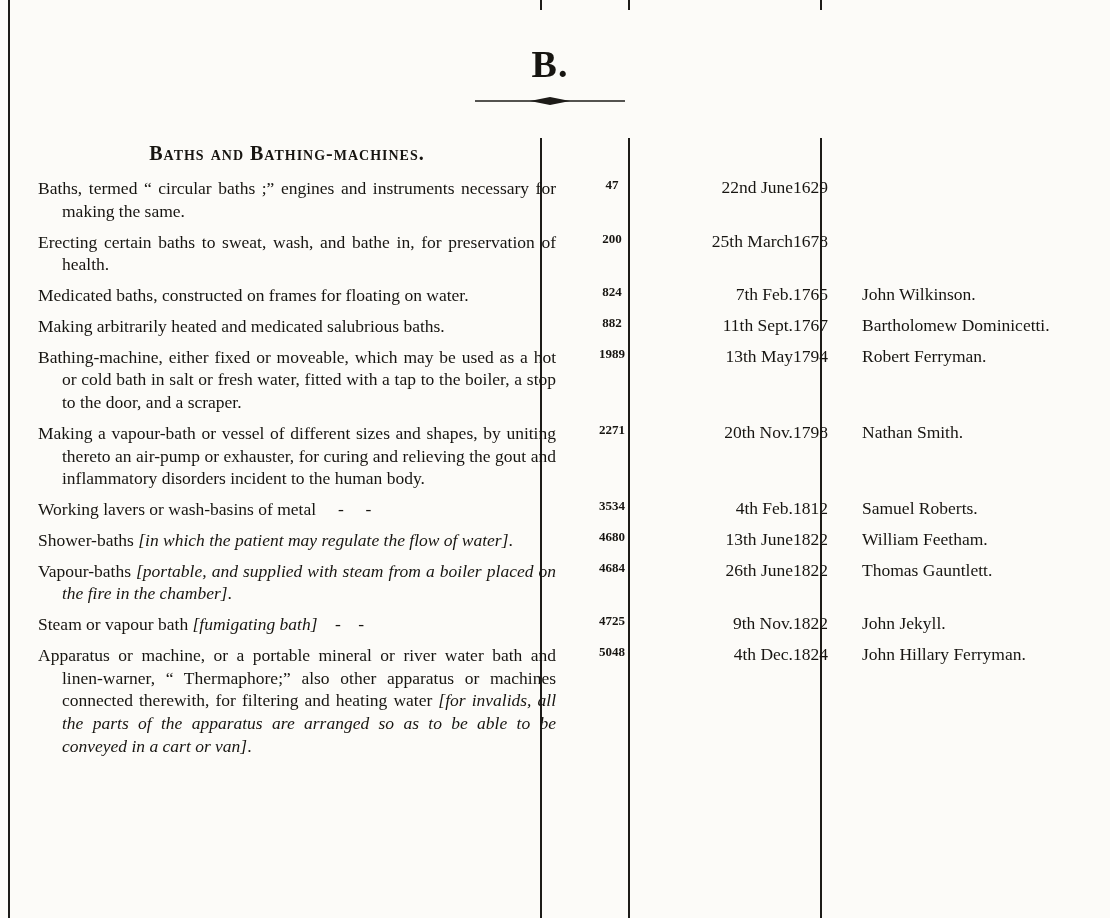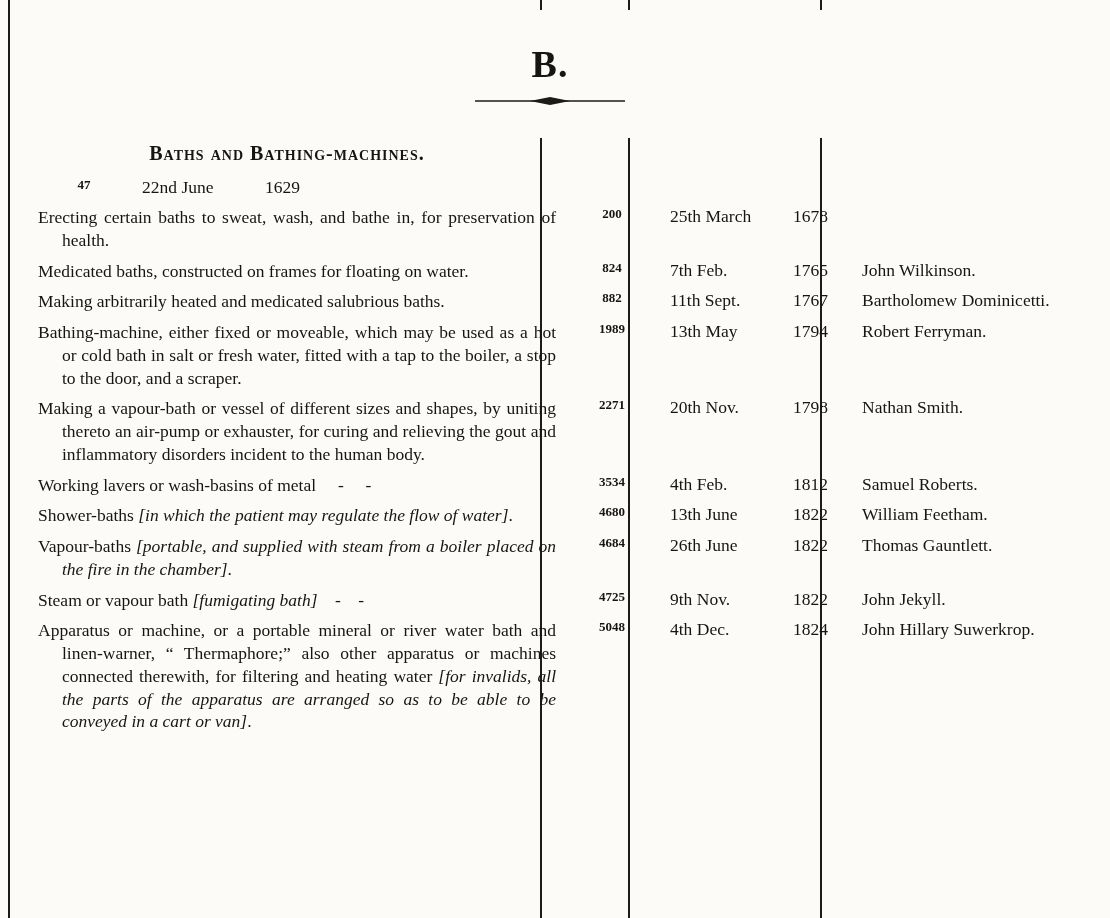--- a/index.html
+++ b/index.html
@@ -107,21 +107,21 @@
     text-align: center;
     font-weight: bold;
     font-size: 13px;
     flex: none;
   }
   .cell-date {
     width: 158px;
     margin-left: 14px;
     padding-right: 16px;
     display: flex;
-    justify-content: space-between;
+    justify-content: flex-end;
     font-size: 17.5px;
     flex: none;
   }
   .cell-name {
     flex: 1;
     padding-left: 18px;
     font-size: 17.5px;
   }
 </style>
 </head>
@@ -145,20 +145,21 @@
   </div>
 
   <div class="col-rule col-rule-1"></div>
   <div class="col-rule col-rule-2"></div>
   <div class="col-rule col-rule-3"></div>
 
   <div class="table">
     <div class="section-heading">Baths and Bathing-machines.</div>
     <div>
   <div class="row">
+    <div class="cell-desc"><span>Baths, termed “ circular baths ;” engines and instruments necessary for making the same.</span></div>
     <div class="cell-num">47</div>
     <div class="cell-date">
       <span>22nd June</span>
       <span>1629</span>
     </div>
   </div>
 
   <div class="row">
     <div class="cell-desc"><span>Erecting certain baths to sweat, wash, and bathe in, for preservation of health.</span></div>
     <div class="cell-num">200</div>
@@ -248,18 +249,18 @@
     <div class="cell-name">John Jekyll.</div>
   </div>
 
   <div class="row">
     <div class="cell-desc"><span>Apparatus or machine, or a portable mineral or river water bath and linen-warner, “ Thermaphore;” also other apparatus or machines connected therewith, for filtering and heating water </span><span class="it">[for invalids, all the parts of the apparatus are arranged so as to be able to be conveyed in a cart or van]</span><span>.</span></div>
     <div class="cell-num">5048</div>
     <div class="cell-date">
       <span>4th Dec.</span>
       <span>1824</span>
     </div>
-    <div class="cell-name">John Hillary Suwerkrop.</div>
+    <div class="cell-name">John Hillary Ferryman.</div>
   </div>
 </div>
   </div>
 
 </div>
 
 </body></html>

